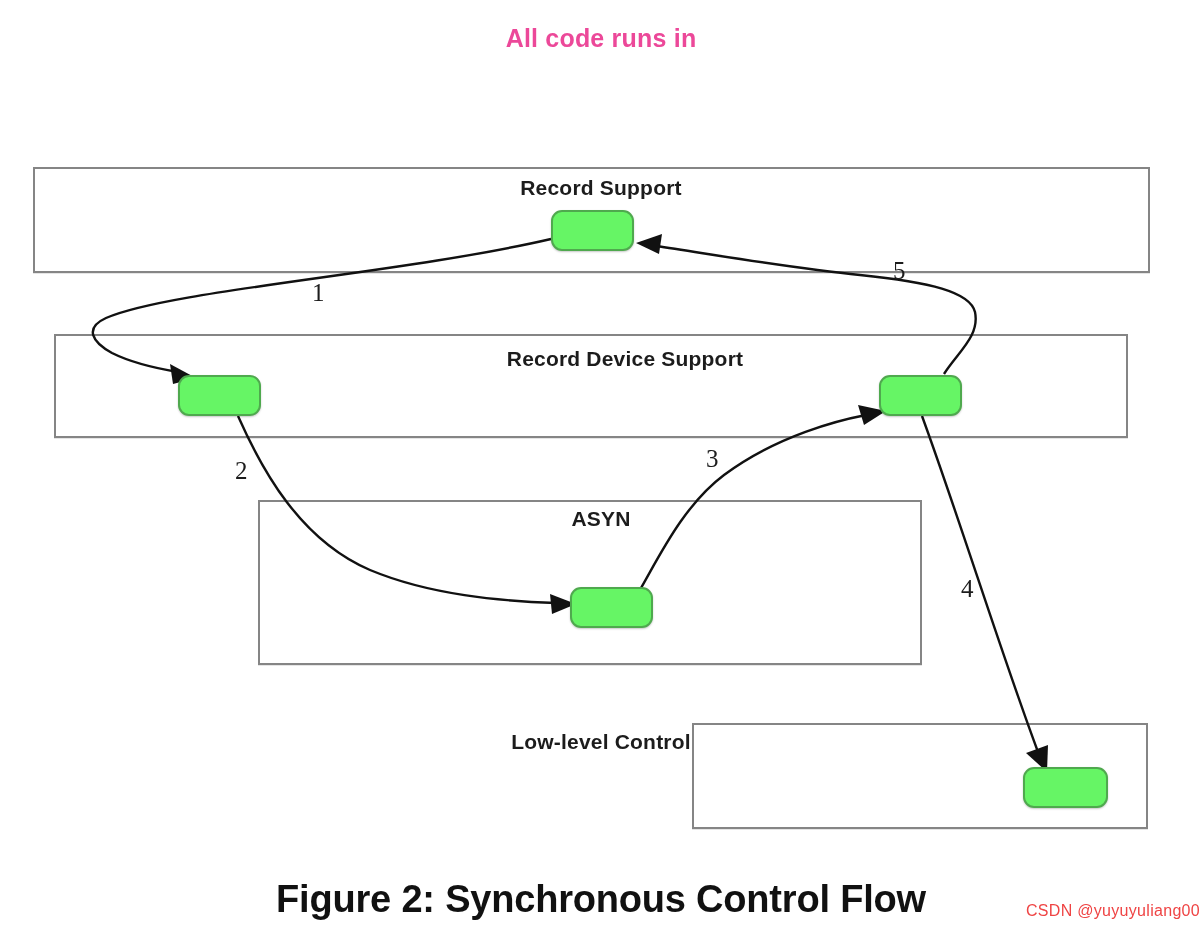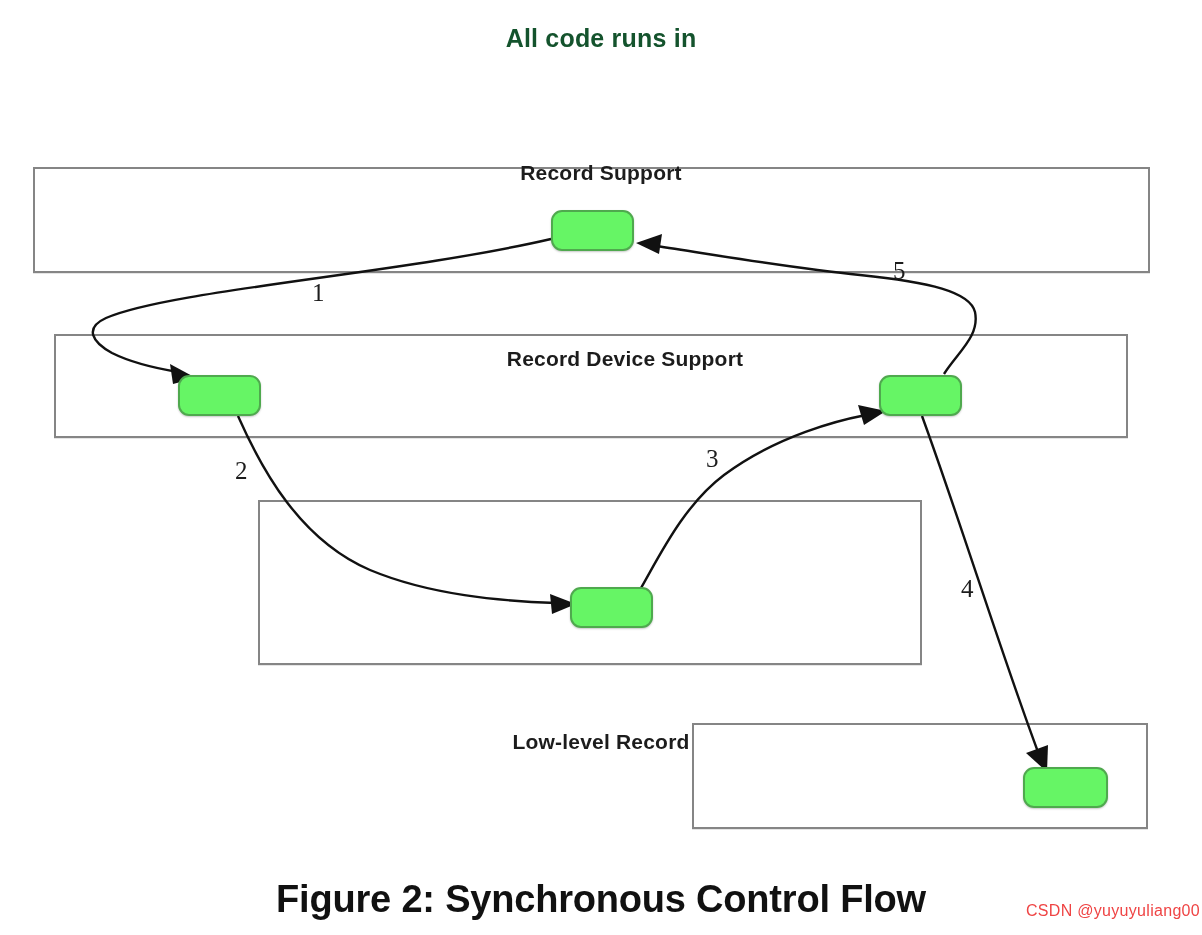--- a/index.html
+++ b/index.html
@@ -21,21 +21,21 @@
   
   .note {
     position: absolute;
     left: 0;
     top: 22px;
     width: 1202px;
     text-align: center;
     font-weight: bold;
     font-size: 25px;
     line-height: 1.35;
-    color: #14532d;
+    color: #ec4899;
     letter-spacing: 0.2px;
   }
   .note .line { display: block; }
   
   .layer-box {
     position: absolute;
     box-sizing: border-box;
     background: #ffffff;
     border: 2px solid #858585;
     box-shadow: 0 1px 0 rgba(0,0,0,0.10);
@@ -47,21 +47,21 @@
     text-align: center;
     font-weight: bold;
     font-size: 21px;
     color: #1c1c1c;
     letter-spacing: 0.2px;
   }
   #box-record-support       { left: 33px;  top: 167px; width: 1117px; height: 106px; }
   #box-record-device-support{ left: 54px;  top: 334px; width: 1074px; height: 104px; }
   #box-asyn                 { left: 258px; top: 500px; width: 664px;  height: 165px; }
   #box-low-level-driver     { left: 692px; top: 723px; width: 456px;  height: 106px; }
-  #title-record-support        { top: 161px; }
+  #title-record-support        { top: 176px; }
   #title-record-device-support { top: 347px; padding-left: 24px; }
   #title-asyn                  { top: 507px; }
   #title-low-level-driver      { top: 730px; }
   
   .node {
     position: absolute;
     box-sizing: border-box;
     background: #66f565;
     border: 2px solid #4fa94e;
     border-radius: 11px;
@@ -133,23 +133,24 @@
     <span class="line">All code runs in</span>
   </div>
 
   <div class="layer-box" id="box-record-support"></div>
   <div class="layer-title" id="title-record-support">Record Support</div>
 
   <div class="layer-box" id="box-record-device-support"></div>
   <div class="layer-title" id="title-record-device-support">Record Device Support</div>
 
   <div class="layer-box" id="box-asyn"></div>
+  <div class="layer-title" id="title-asyn">ASYN</div>
 
   <div class="layer-box" id="box-low-level-driver"></div>
-  <div class="layer-title" id="title-low-level-driver">Low-level Record</div>
+  <div class="layer-title" id="title-low-level-driver">Low-level Control</div>
 
   <svg id="arrow-layer" viewBox="0 0 1202 935" width="1202" height="935">
 
     <g>
       <path class="flow-path" d="M 551,239 C 400,274 170,290 106,318 C 84,328 92,342 112,353 C 134,364 160,369 178,372"></path>
       <polygon class="flow-head" points="196,378 170,364 173,384"></polygon>
     </g>
 
     <g>
       <path class="flow-path" d="M 238,416 C 262,470 300,540 370,570 C 430,595 500,601 556,603"></path>

